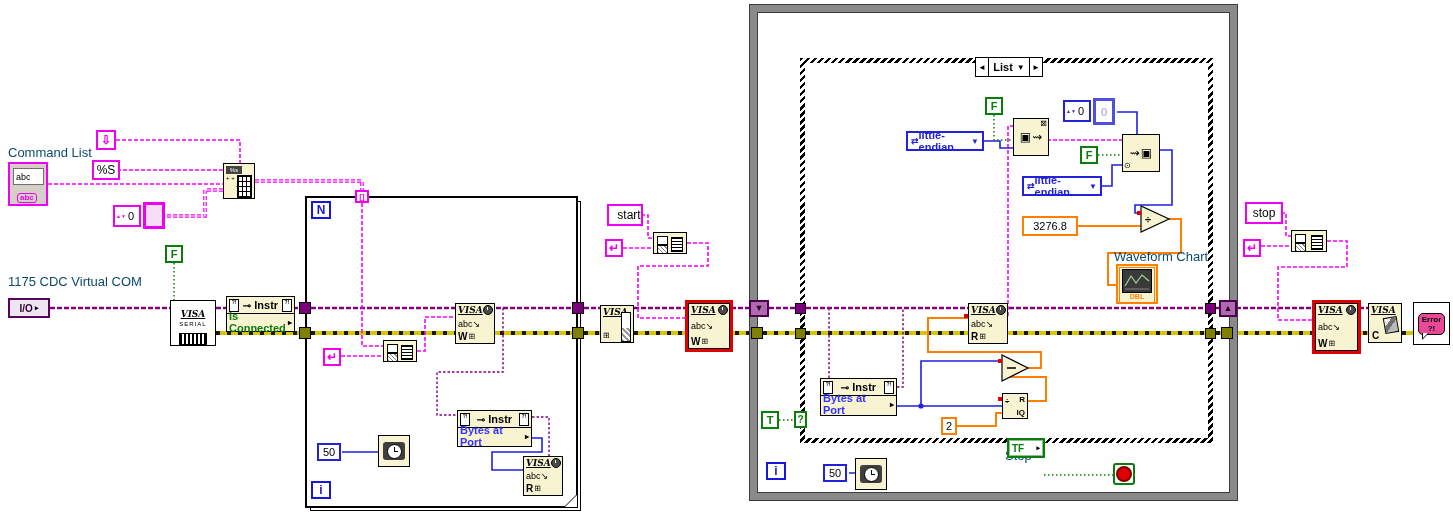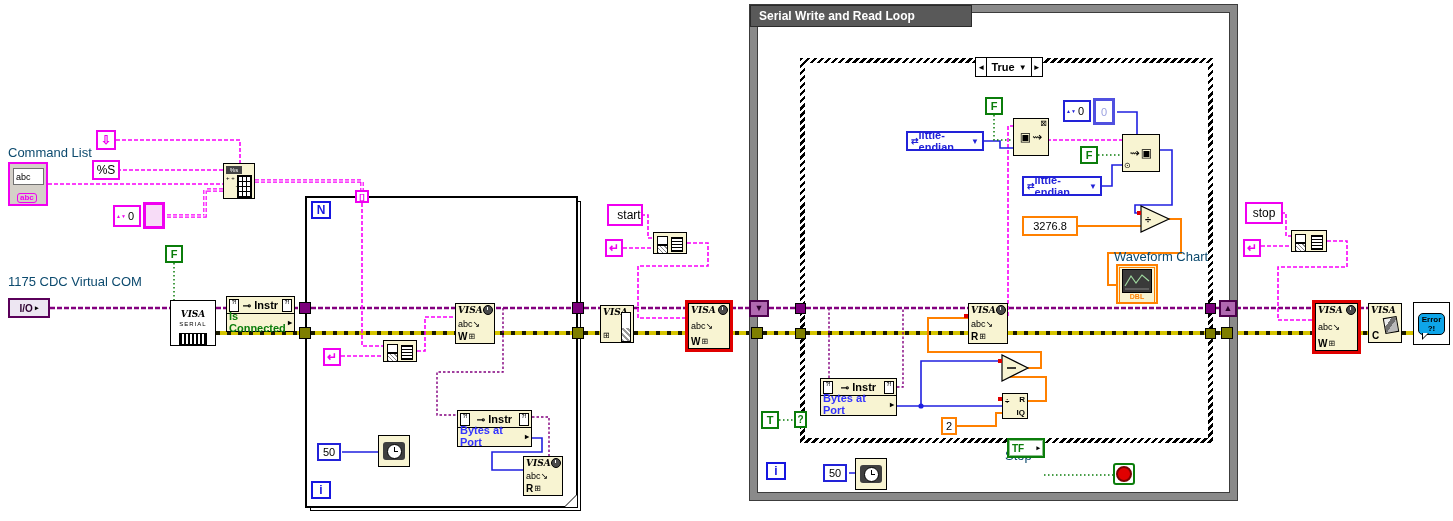--- a/index.html
+++ b/index.html
@@ -41,21 +41,21 @@
   .tun-o{background:#7F7F00;border:1px solid #000;}
   .sr{background:#B069B0;border:2px solid #4d004d;color:#2d002d;display:flex;align-items:center;
       justify-content:center;font-size:9px;line-height:9px;}
   .qtun{background:#fff;border:2px solid #0B7D0B;color:#0B7D0B;font-weight:bold;font-size:10px;
         display:flex;align-items:center;justify-content:center;}
 
   
   .node{background:#F8F4D2;border:1px solid #000;}
   .visaw{background:#F8F4D2;border:1px solid #000;font-size:9px;display:flex;flex-direction:column;
          justify-content:space-between;padding:1px 2px;position:absolute;line-height:10px;}
-  .v-visa{font-family:"DejaVu Serif",serif;font-style:italic;font-weight:bold;font-size:9px;}
+  .v-visa{font-family:"DejaVu Serif",serif;font-style:italic;font-weight:bold;font-size:9px;text-decoration:underline;}
   .v-clock{position:absolute;top:1px;right:1px;width:8px;height:8px;border-radius:50%;
            background:#4a4a4a;border:1px solid #000;}
   .v-clock::after{content:"";position:absolute;left:3px;top:1px;width:1px;height:3px;background:#fff;}
   .v-mid{font-size:9px;}
   .v-op{font-size:10px;font-weight:bold;display:flex;align-items:center;gap:1px;}
   .v-grid{font-size:8px;font-weight:normal;}
   .bp{box-shadow:0 0 0 3px #E00000;}
 
   .visaserial{background:#fff;border:1px solid #000;text-align:center;padding-top:2px;}
   .vs-serial{font-size:6px;letter-spacing:1px;display:block;line-height:7px;}
@@ -108,21 +108,21 @@
   .flush-bar{position:absolute;right:2px;top:6px;width:8px;height:28px;border:1px solid #000;background:
      linear-gradient(#fff 0 55%,rgba(0,0,0,0) 55%),
      repeating-linear-gradient(45deg,#999 0 2px,#fff 2px 4px);}
   .flush-g{position:absolute;left:2px;bottom:2px;font-size:8px;}
 
   .door{width:12px;height:14px;border:1px solid #000;transform:rotate(-10deg);
         background:linear-gradient(135deg,#ececec 30%,#707070 30% 55%,#b9b9b9 55%);}
 
   .errh{background:#fff;border:1px solid #000;display:flex;align-items:center;justify-content:center;}
   .bubble{position:relative;border:1px solid #000;border-radius:5px;padding:1px 3px;text-align:center;
-          font-size:8px;font-weight:bold;line-height:9px;background:#0ea5e9;}
+          font-size:8px;font-weight:bold;line-height:9px;background:#ec4899;}
   .bubble .tail{position:absolute;left:3px;bottom:-6px;width:0;height:0;
         border-right:7px solid transparent;border-top:7px solid #000;}
   .bubble .tail::after{content:"";position:absolute;left:1px;top:-7px;width:0;height:0;
         border-right:5px solid transparent;border-top:5px solid #fff;}
 
   .strctl{background:#D4D0C8;border:2px solid #F000F0;position:absolute;}
   .strfield{position:absolute;left:3px;top:4px;width:27px;height:15px;background:#fff;
             border:1px solid #707070;font-size:9px;display:flex;align-items:center;padding-left:2px;color:#000;}
   .strghost{position:absolute;bottom:1px;left:7px;color:#F000F0;font-size:8px;font-weight:bold;
             border:1px solid #F000F0;border-radius:3px;line-height:8px;padding:0 2px;}
@@ -369,32 +369,31 @@
     <span class="v-visa">VISA</span>
     <span class="v-clock"></span>
     <span class="v-mid"><span>abc</span><span>↘</span></span>
     <span class="v-op">
         <span>W</span>
         <span class="v-grid">⊞</span>
       </span>
   </div>
 
   <div class="abs whileloop blk" style="left:750px;top:5px;width:487px;height:495px;z-index:1;"></div>
-  <div class="abs wtitle" style="left:750px;top:5px;width:222px;">Serial Write and Read Loop</div>
 
   <div class="abs sr blk" style="left:749px;top:300px;width:20px;height:17px;">▼</div>
   <div class="abs sr blk" style="left:1219px;top:300px;width:18px;height:17px;">▲</div>
   <div class="abs tun-o blk" style="left:751px;top:327px;width:12px;height:12px;"></div>
   <div class="abs tun-o blk" style="left:1221px;top:327px;width:12px;height:12px;"></div>
 
   <div class="abs case blk" style="left:800px;top:58px;width:413px;height:385px;z-index:1;"></div>
   <div class="abs sel" style="left:975px;top:57px;width:68px;height:20px;">
     <span class="scell">◄</span>
     <span class="smid">
-        <span>True</span>
+        <span>List</span>
         <span class="dd">▼</span>
       </span>
     <span class="scell">►</span>
   </div>
   <div class="abs tun-p blk" style="left:795px;top:303px;width:11px;height:11px;"></div>
   <div class="abs tun-o blk" style="left:795px;top:328px;width:11px;height:11px;"></div>
   <div class="abs tun-p blk" style="left:1205px;top:303px;width:11px;height:11px;"></div>
   <div class="abs tun-o blk" style="left:1205px;top:328px;width:11px;height:11px;"></div>
   <div class="abs qtun blk" style="left:794px;top:411px;width:13px;height:17px;">?</div>
 

